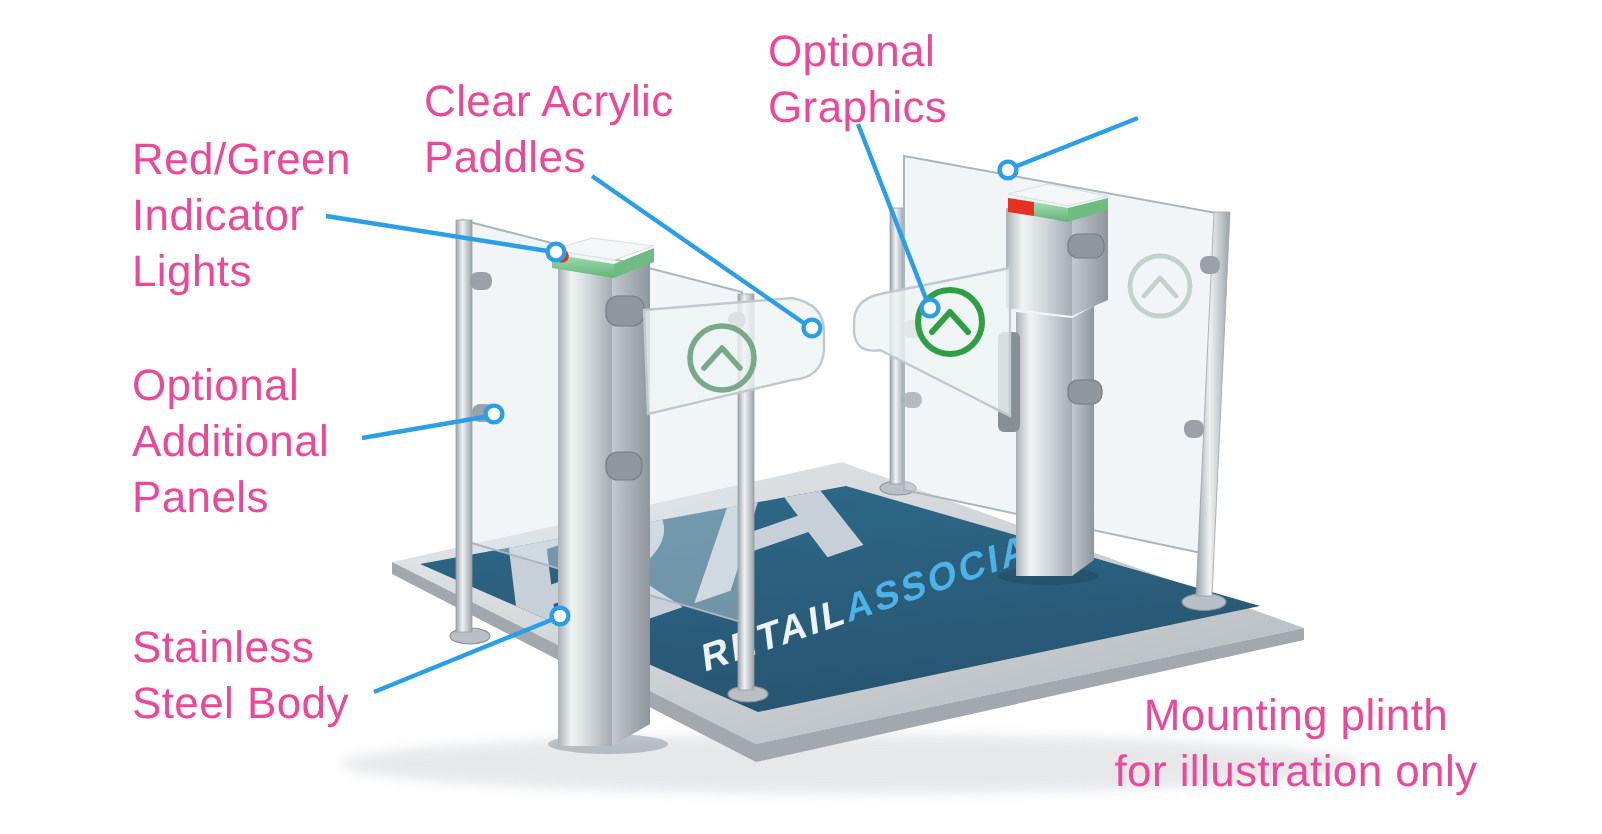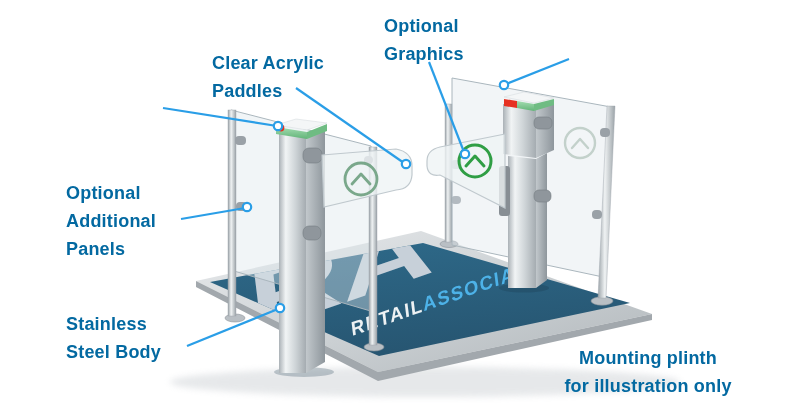--- a/index.html
+++ b/index.html
@@ -2,22 +2,22 @@
 <html><head>
 <meta charset="utf-8">
 <style>
   html,body{margin:0;padding:0;background:#ffffff;}
   #stage{
     position:relative;width:801px;height:417px;overflow:hidden;background:#ffffff;
     font-family:"Liberation Sans","DejaVu Sans",sans-serif;
   }
   #scene{position:absolute;left:0;top:0;}
   .label{
-    position:absolute;color:#0369a1;font-size:18px;line-height:28px;
-    font-weight:700;white-space:pre-line;letter-spacing:0.2px;
+    position:absolute;color:#ec4899;font-size:22px;line-height:28px;
+    font-weight:400;white-space:pre-line;letter-spacing:0.2px;
   }
   .label.center{text-align:center;}
 </style>
 </head>
 <body>
 
 <div id="stage">
 
   <svg id="scene" width="801" height="417" viewBox="0 0 801 417">
     <defs>
@@ -156,22 +156,25 @@
     <g fill="#ffffff" stroke="#2a9ee7" stroke-width="2.2">
       <circle cx="278" cy="126" r="4.2"></circle>
       <circle cx="406" cy="164" r="4.2"></circle>
       <circle cx="465" cy="154" r="4.2"></circle>
       <circle cx="504" cy="85" r="4.2"></circle>
       <circle cx="247" cy="207" r="4.2"></circle>
       <circle cx="280" cy="308" r="4.2"></circle>
     </g>
   </svg>
 
+  <div class="label" style="left:66px;top:66px;">Red/Green
+Indicator
+Lights</div>
 
-  <div class="label" style="left:212px;top:37px;margin-top:12px;">Clear Acrylic
+  <div class="label" style="left:212px;top:37px;">Clear Acrylic
 Paddles</div>
 
   <div class="label" style="left:384px;top:12px;">Optional
 Graphics</div>
 
 
   <div class="label" style="left:66px;top:179px;">Optional
 Additional
 Panels</div>
 

